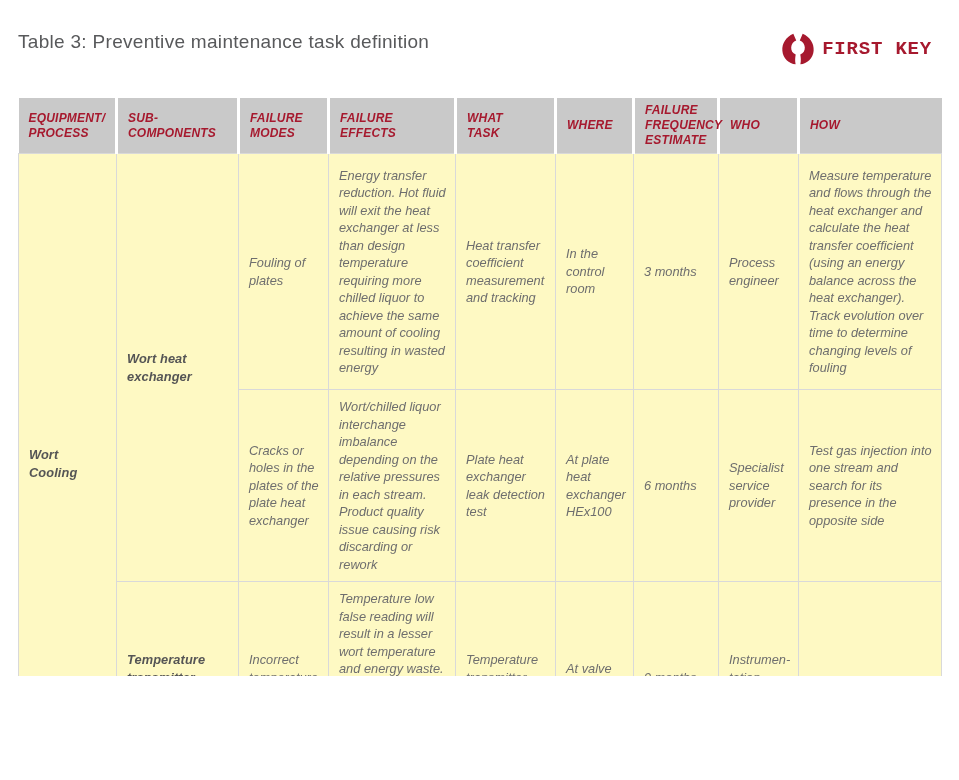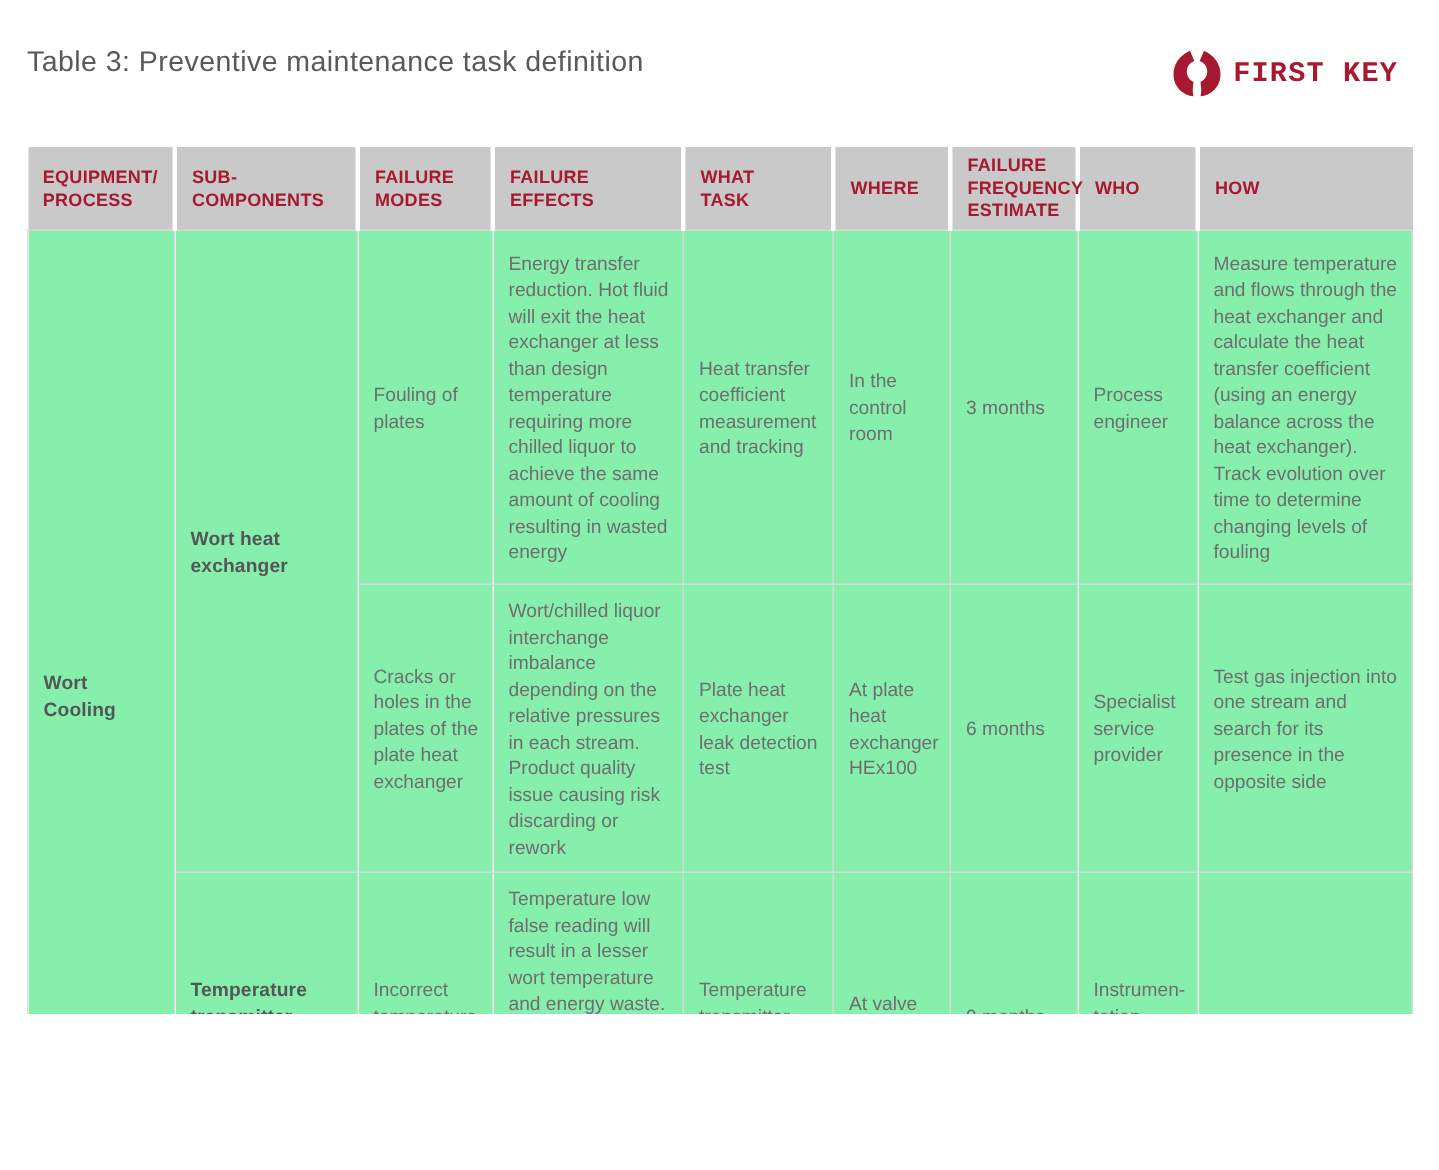--- a/index.html
+++ b/index.html
@@ -37,20 +37,21 @@
     white-space: nowrap;
     font-family: Liberation Mono, monospace;
   }
   table.pm-table {
     position: absolute;
     left: 18px;
     top: 98px;
     width: 923px;
     border-collapse: collapse;
     table-layout: fixed;
+    font-style: italic;
   }
   .pm-table th {
     background: #c9c9c9;
     color: #a6192e;
     font-size: 12px;
     font-weight: 700;
     text-align: left;
     vertical-align: middle;
     padding: 5px 6px 5px 10px;
     line-height: 1.25;
@@ -61,21 +62,21 @@
   }
   .pm-table th:first-child { border-left: none; }
   .pm-table td {
     border: 1px solid #d9d9d9;
     vertical-align: middle;
     text-align: left;
     padding: 8px 9px 8px 10px;
     font-size: 12.8px;
     line-height: 17.5px;
     color: #6e6e6e;
-    background: #86efac;
+    background: #fef9c3;
     overflow: hidden;
   }
   .pm-table td.strong {
     color: #555555;
     font-weight: 700;
     letter-spacing: 0.1px;
   }
   tr.row-1 { height: 236px; }
   tr.row-2 { height: 189px; }
   tr.row-3 { height: 187px; }

